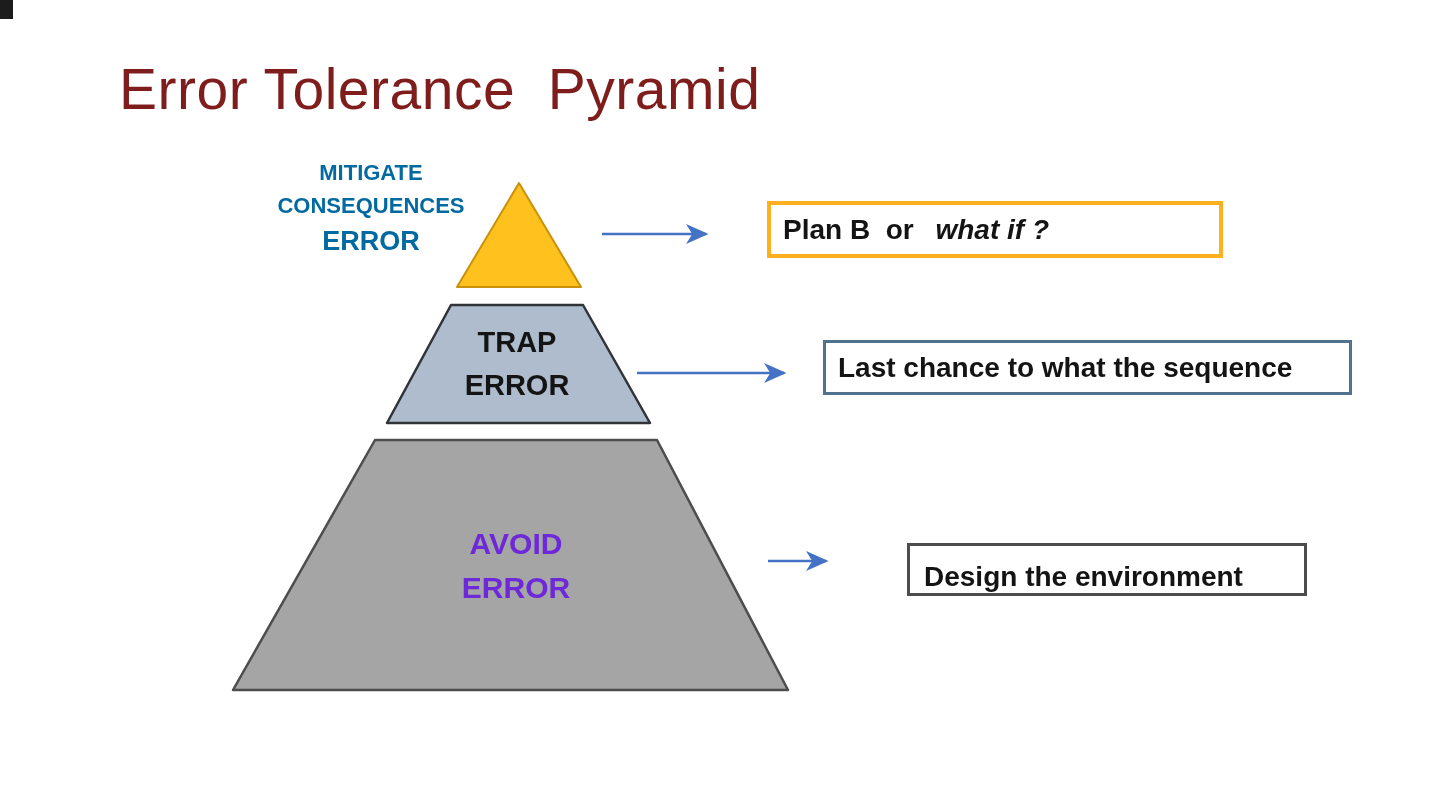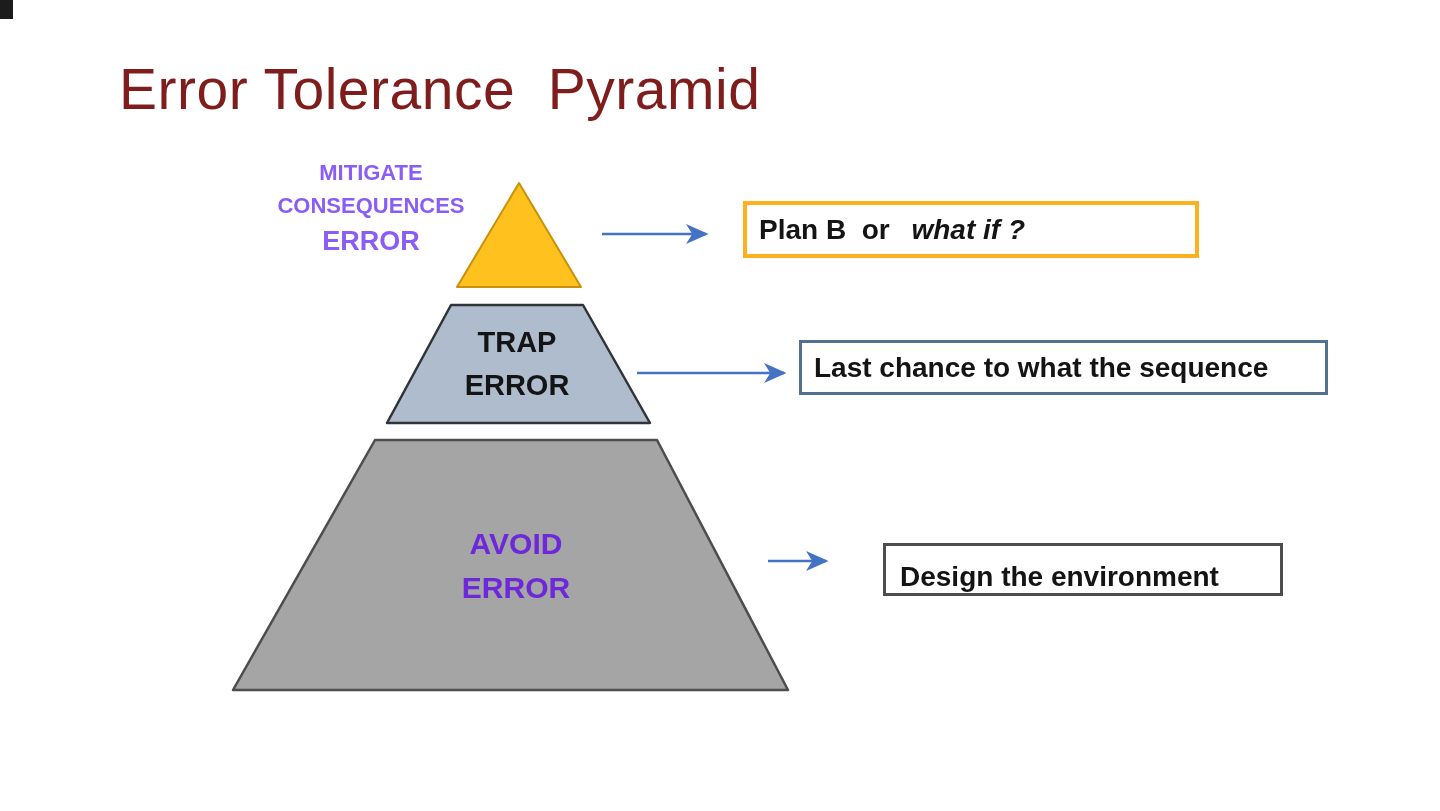--- a/index.html
+++ b/index.html
@@ -16,38 +16,39 @@
     background:#1c1c1c;
   }
   .title{
     position:absolute;left:119px;top:56px;
     font-size:57px;font-weight:300;letter-spacing:0.5px;
     color:#7f1d1d;white-space:pre;
   }
   .diagram-svg{position:absolute;left:0;top:0;width:1440px;height:811px;}
   .mitigate-label{
     position:absolute;left:263px;top:156px;width:216px;
-    text-align:center;font-weight:700;color:#8b5cf6;
+    text-align:center;font-weight:700;color:#0369a1;
   }
   .mitigate-label .ln{font-size:22px;line-height:33px;}
   .mitigate-label .ln-big{font-size:27px;line-height:38px;}
   .trap-label{
     position:absolute;left:417px;top:321px;width:200px;
     text-align:center;font-weight:700;font-size:29px;line-height:43px;color:#141414;
   }
   .avoid-label{
     position:absolute;left:366px;top:522px;width:300px;
     text-align:center;font-weight:700;font-size:30px;line-height:44px;color:#6d28d9;
   }
   .callout{
     position:absolute;background:#ffffff;
     display:flex;align-items:center;
     box-sizing:border-box;
     font-weight:700;color:#141414;
     white-space:pre;
+    margin-left:24px;
   }
   .callout-plan-b{
     left:743px;top:201px;width:456px;height:57px;
     border:4px solid #ffb01e;
     font-size:28px;padding-left:12px;
   }
   .callout-trap{
     left:799px;top:340px;width:529px;height:55px;
     border:3px solid #51718f;
     font-size:28px;padding-left:12px;

